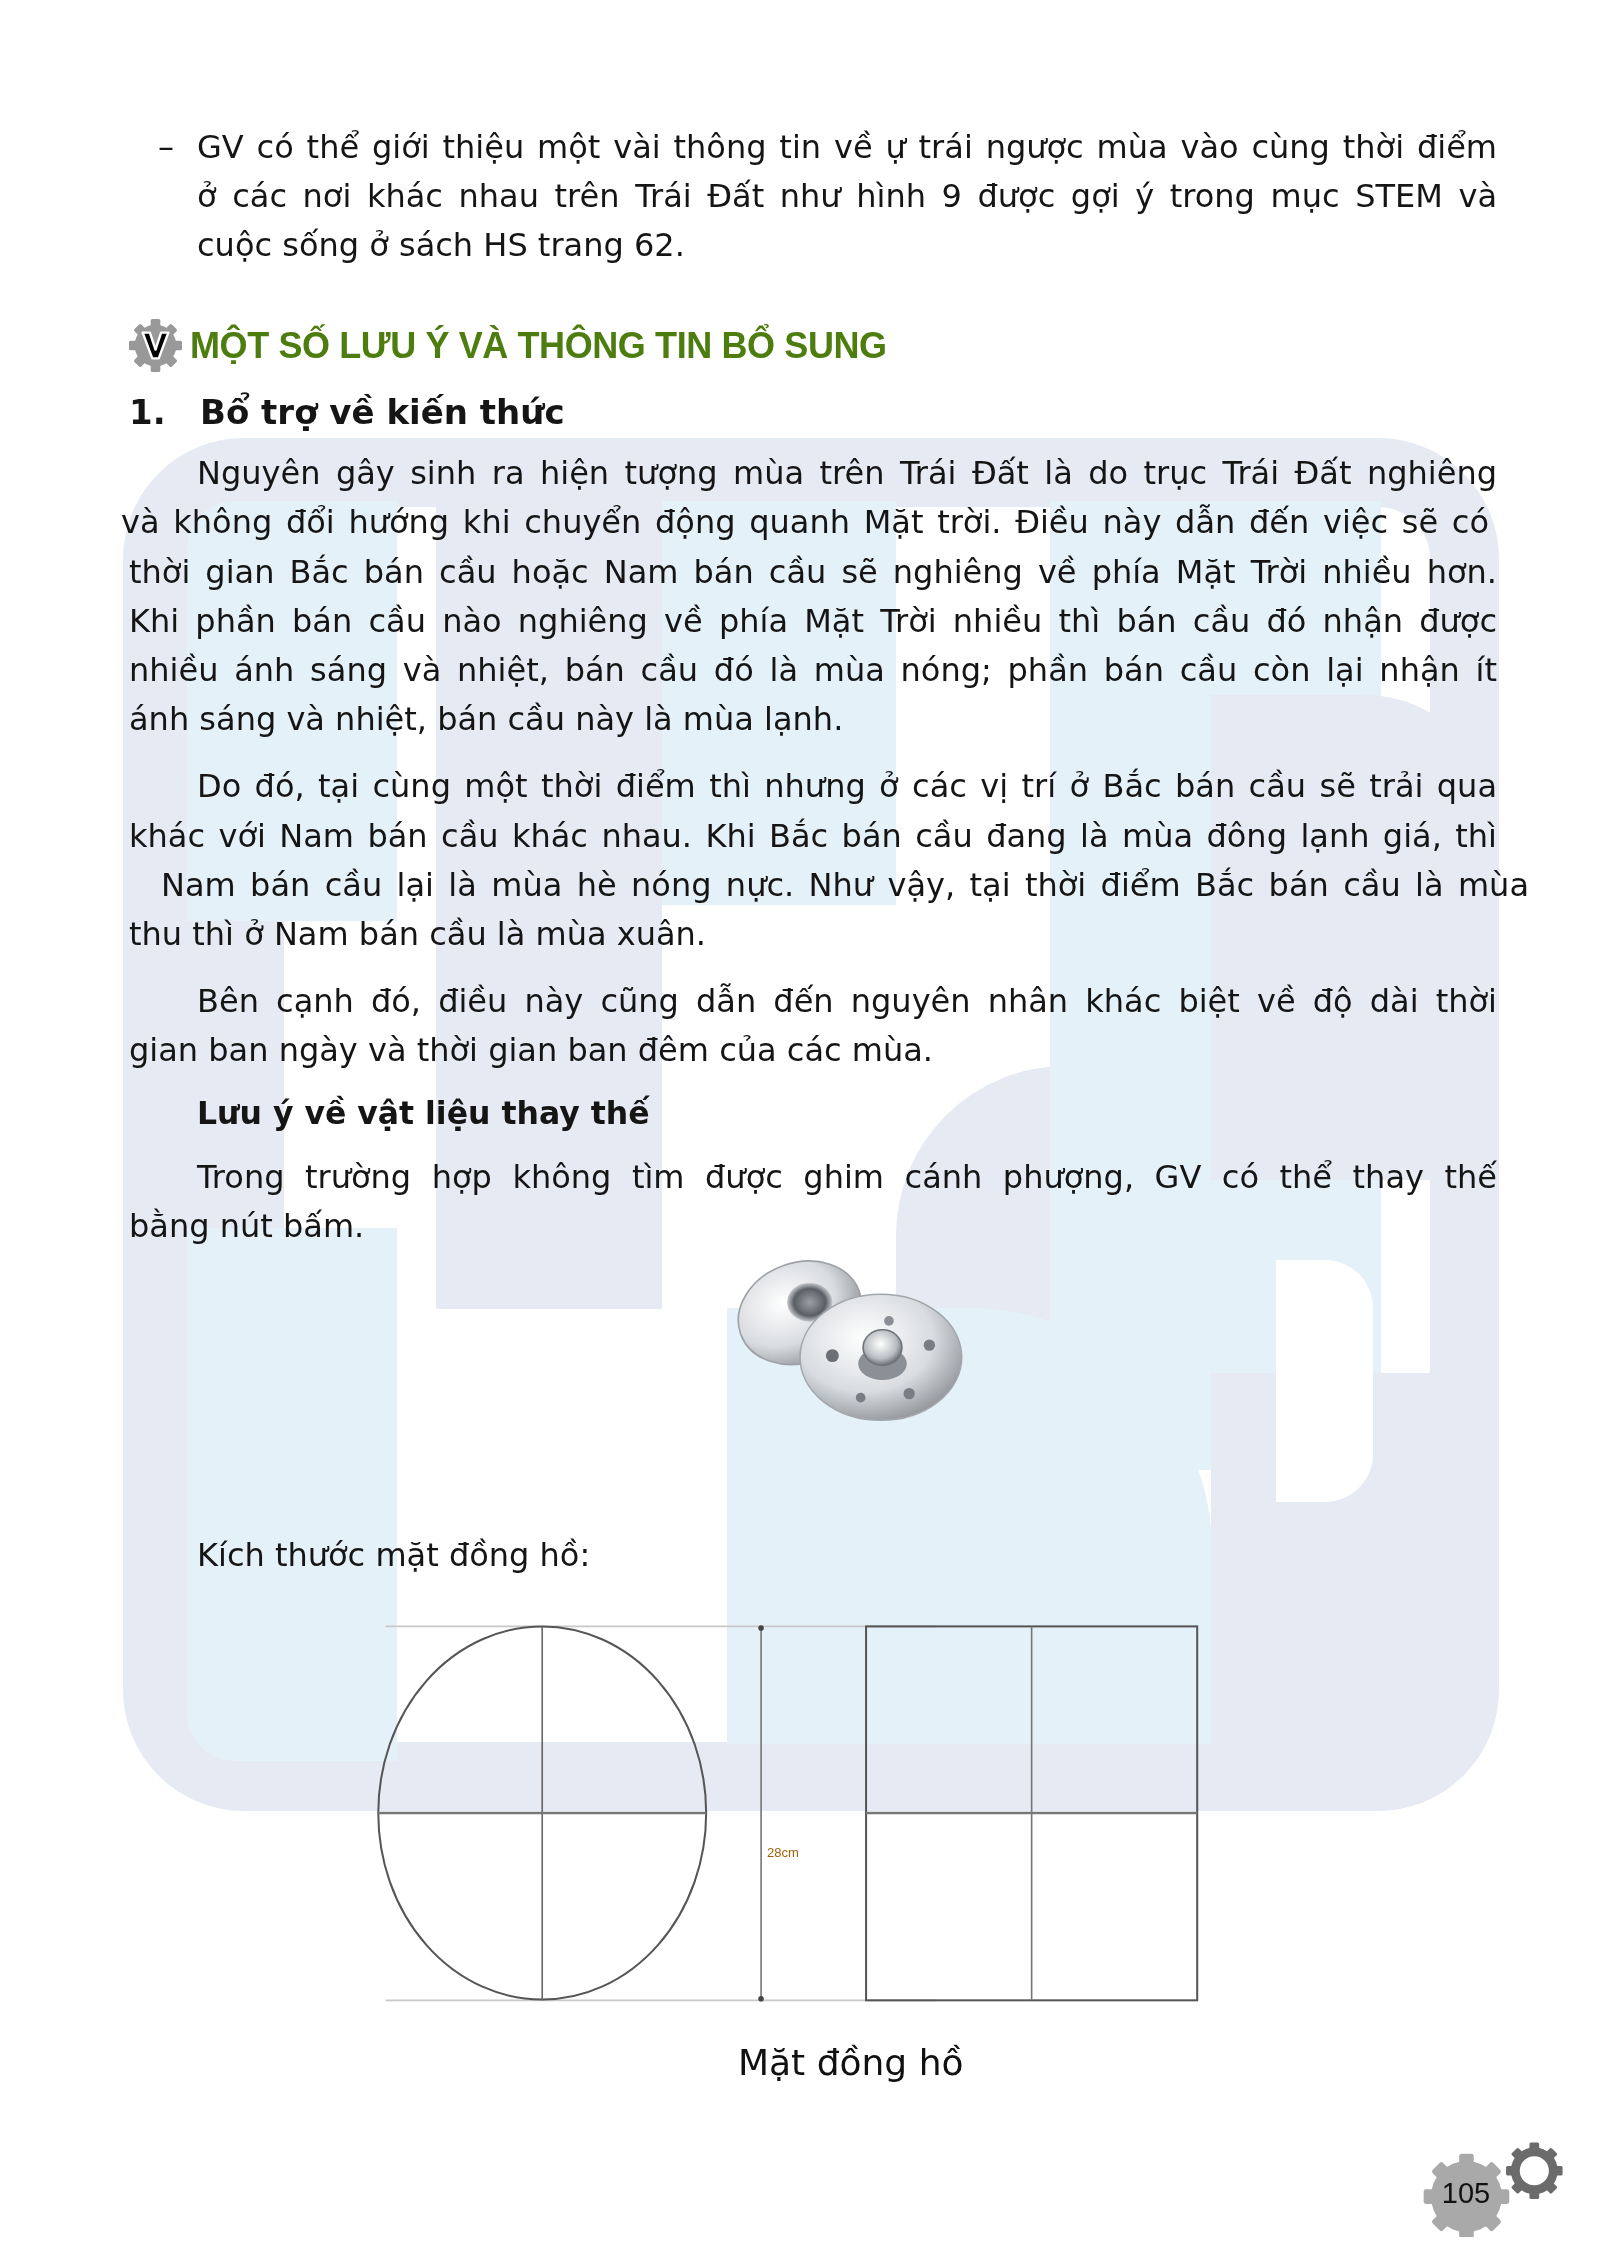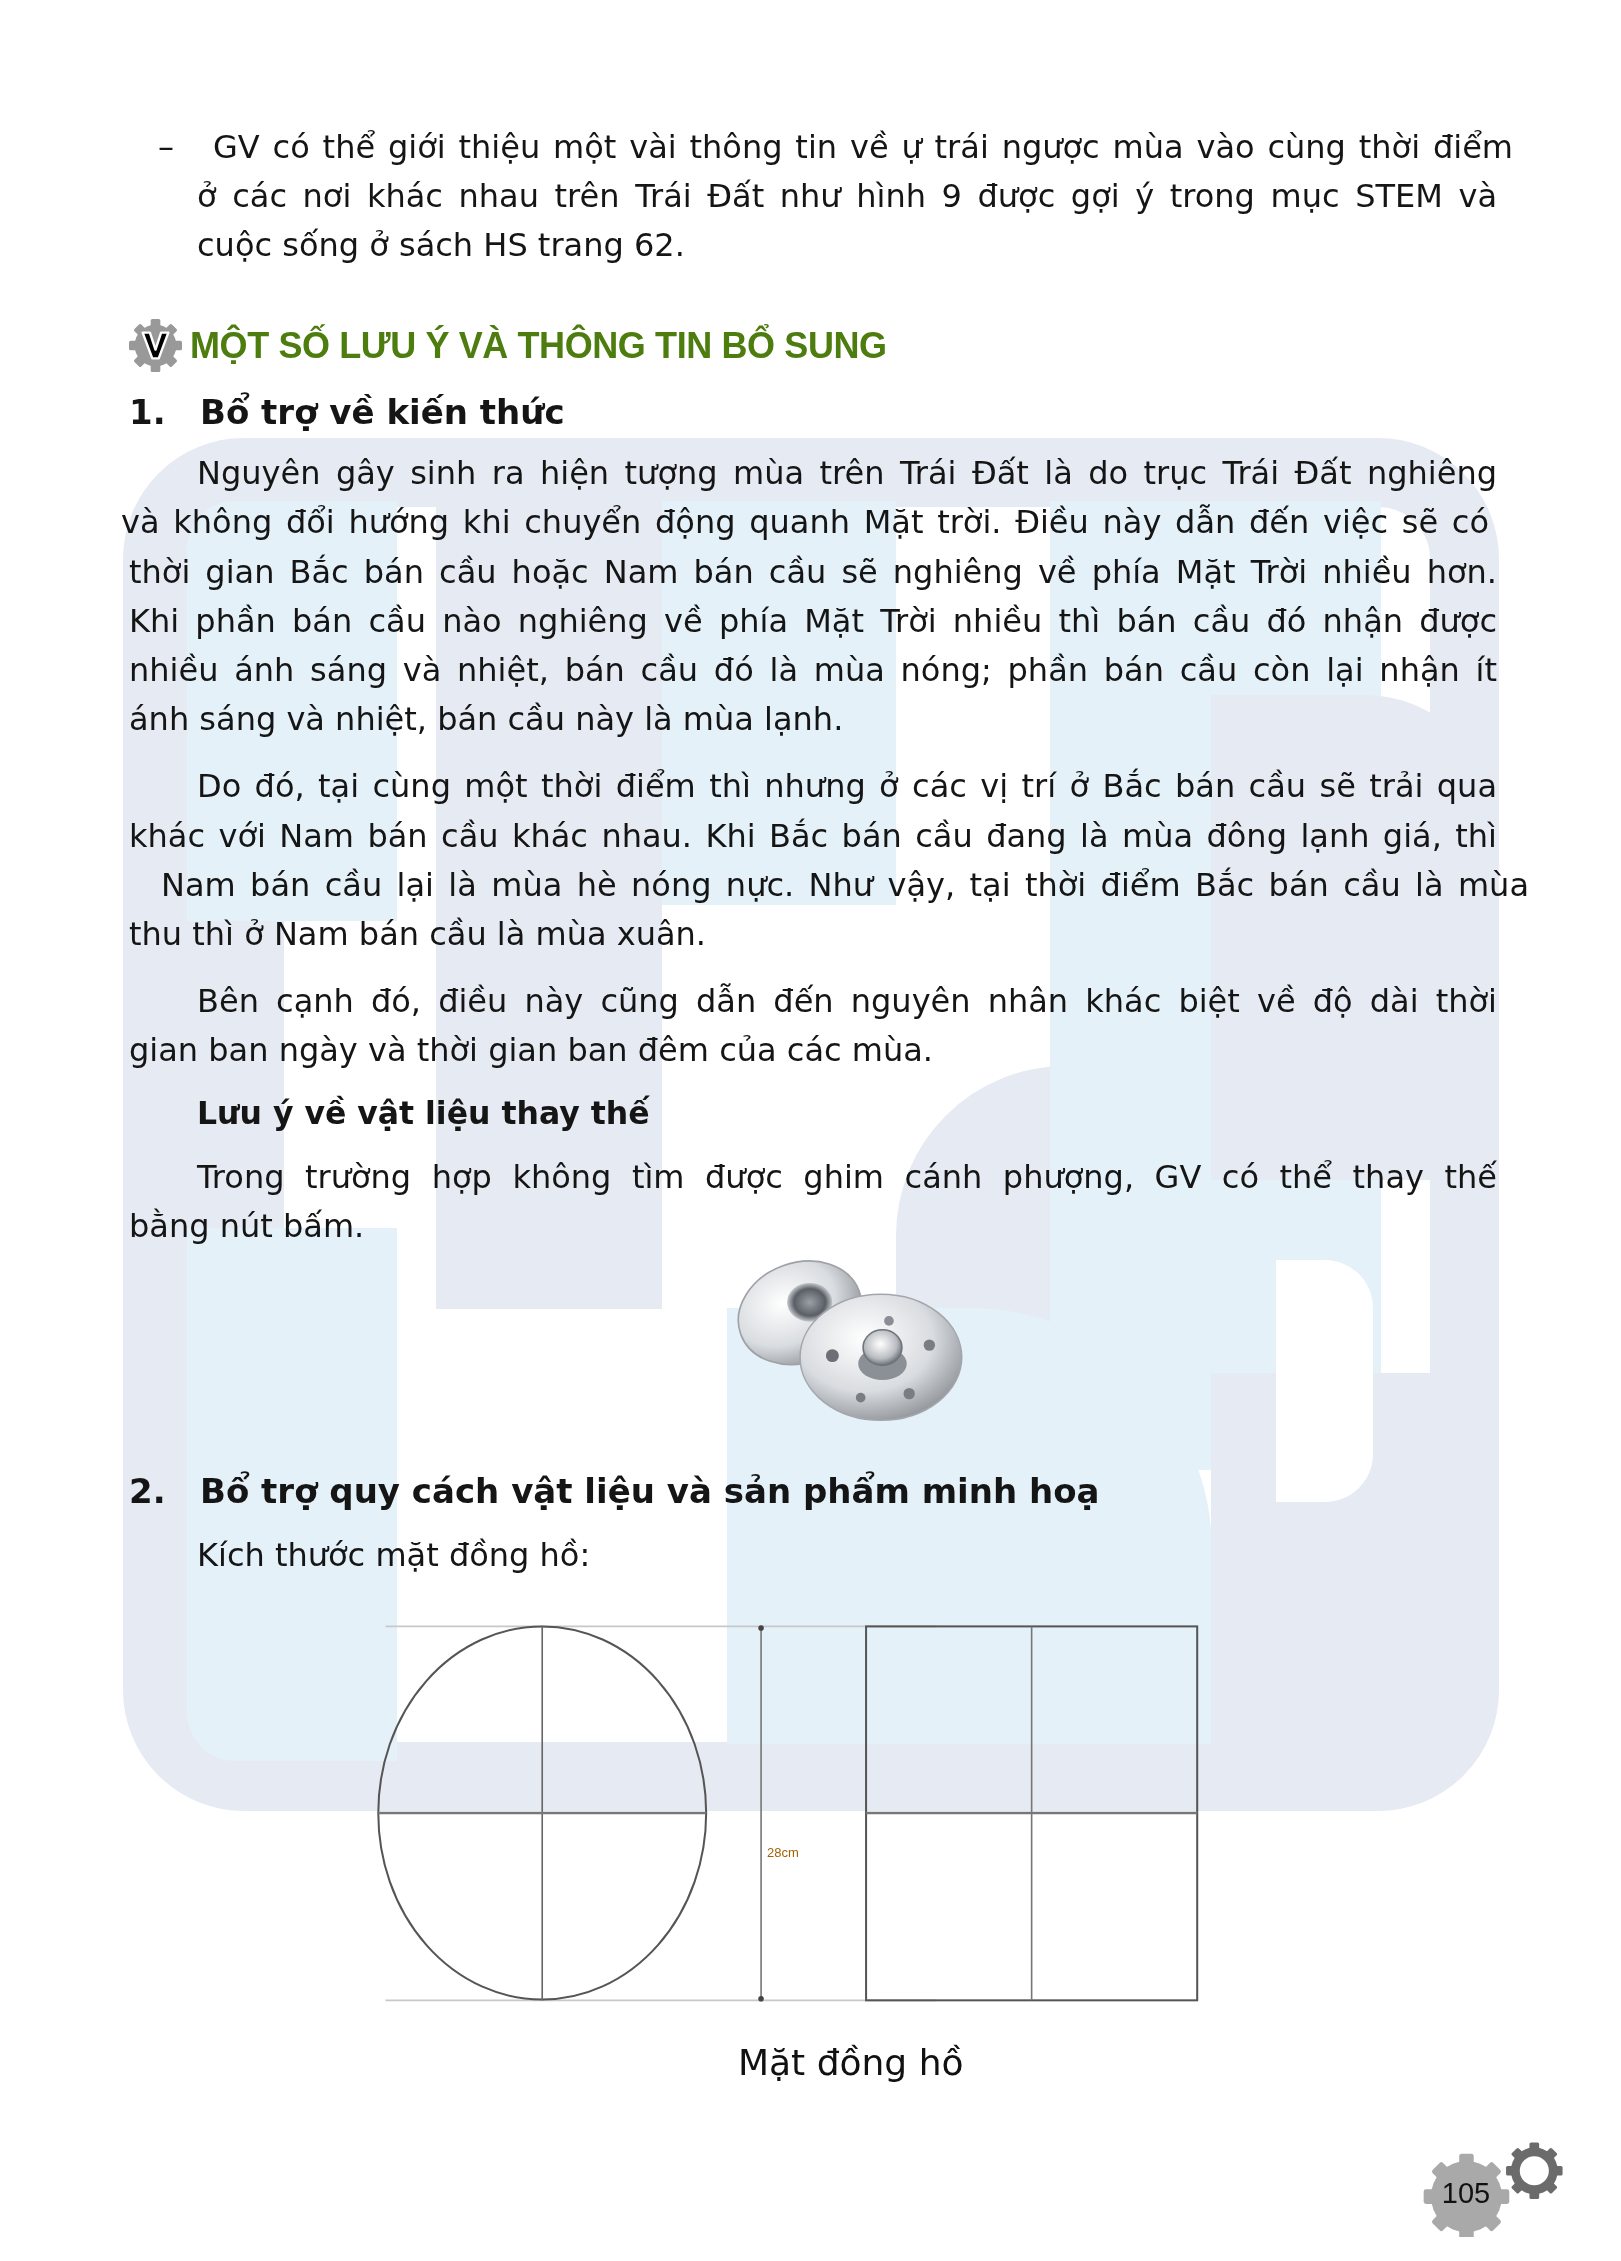--- a/index.html
+++ b/index.html
@@ -42,21 +42,21 @@
 <div class="wm wm-blue" style="left:1050px;top:501px;width:331px;height:969px;"></div>
 <div class="wm wm-grey" style="left:1211px;top:695px;width:283px;height:485px;border-radius:0 129px 0 0;"></div>
 <div class="wm wm-blue" style="left:727px;top:1308px;width:485px;height:436px;border-radius:0 242px 0 0;"></div>
 <div class="wm wm-grey" style="left:1211px;top:1373px;width:283px;height:388px;border-radius:0 0 113px 0;"></div>
 <div class="wm" style="left:1276px;top:1260px;width:97px;height:242px;background:#ffffff;border-radius:0 48px 48px 0;"></div>
 
 <div class="page">
 
   <div>
     <div class="txt" style="left:158px;top:123px;">–</div>
-    <div class="txt just" style="left:197px;top:123px;width:1300px;margin-left:16px;">GV có thể giới thiệu một vài thông tin về ự trái ngược mùa vào cùng thời điểm</div>
+    <div class="txt just" style="left:197px;top:123px;width:1300px;">GV có thể giới thiệu một vài thông tin về ự trái ngược mùa vào cùng thời điểm</div>
     <div class="txt just" style="left:197px;top:172px;width:1300px;">ở các nơi khác nhau trên Trái Đất như hình 9 được gợi ý trong mục STEM và</div>
     <div class="txt" style="left:197px;top:221px;">cuộc sống ở sách HS trang 62.</div>
   </div>
 
   <div class="heading-v">
     <span style="width:53px;height:53px;display:inline-block;">
       <svg width="53" height="53" viewBox="0 0 66 66">
         <g fill="#999999" transform="translate(33 33)">
           <rect x="-6" y="-33" width="12" height="66" rx="2"></rect>
           <rect x="-6" y="-33" width="12" height="66" rx="2" transform="rotate(45)"></rect>
@@ -124,23 +124,20 @@
       <circle cx="150" cy="148" r="8" fill="#6c7076"></circle>
       <circle cx="270" cy="135" r="7" fill="#7a7e84"></circle>
       <circle cx="245" cy="195" r="7" fill="#7a7e84"></circle>
       <circle cx="185" cy="200" r="6" fill="#7a7e84"></circle>
       <circle cx="220" cy="105" r="6" fill="#8a8e94"></circle>
       <ellipse cx="212" cy="158" rx="30" ry="20" fill="#8b9096"></ellipse>
       <ellipse cx="212" cy="138" rx="24" ry="22" fill="url(#stud)" stroke="#70757b" stroke-width="2"></ellipse>
     </svg>
   </div>
 
-  <div class="txt bold" style="left:129px;top:1467px;font-size:34px;">
-    <span class="num">2.</span><span>Bổ trợ quy cách vật liệu và sản phẩm minh hoạ</span>
-  </div>
   <div class="txt" style="left:197px;top:1531px;">Kích thước mặt đồng hồ:</div>
 
   <div style="position:absolute;left:371px;top:1607px;width:953px;height:420px;">
     <svg width="953" height="420" viewBox="0 0 1180 520">
 
       <line x1="18" y1="24" x2="700" y2="24" stroke="#c8c8c8" stroke-width="2"></line>
       <line x1="18" y1="487" x2="700" y2="487" stroke="#c8c8c8" stroke-width="2"></line>
 
       <ellipse cx="212" cy="255" rx="203" ry="231" fill="none" stroke="#555" stroke-width="2.5"></ellipse>
       <line x1="212" y1="24" x2="212" y2="487" stroke="#666" stroke-width="2"></line>

